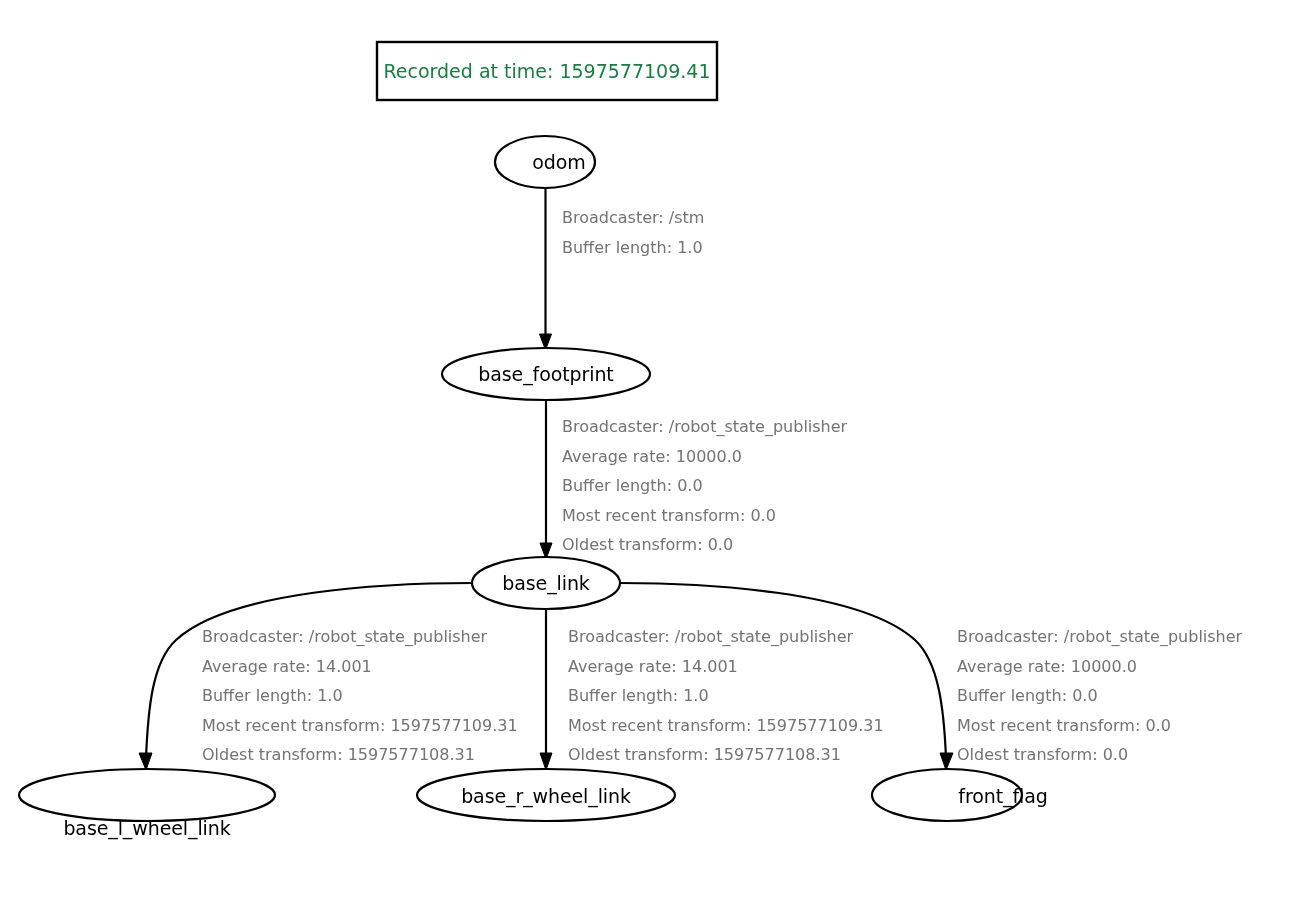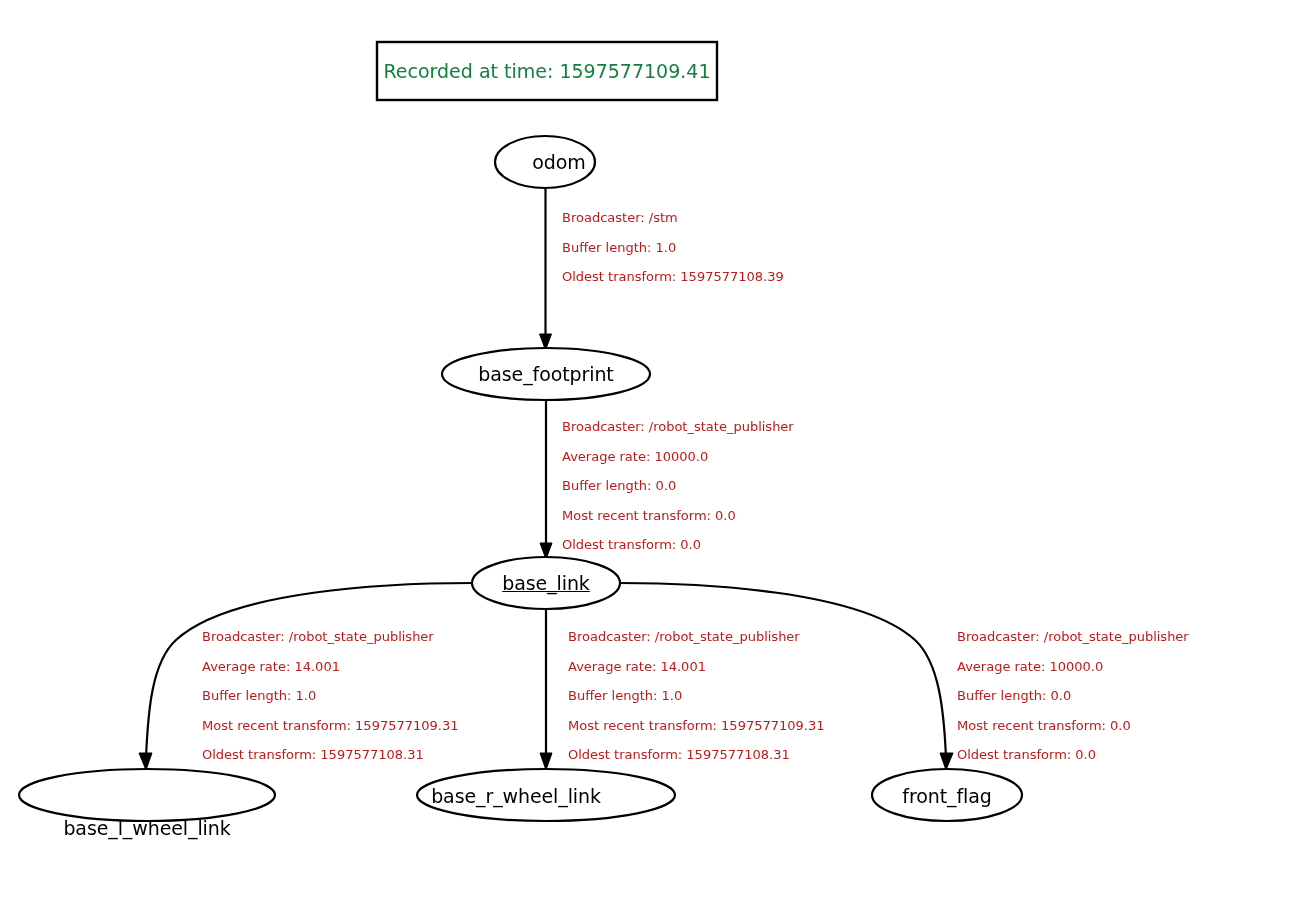--- a/index.html
+++ b/index.html
@@ -60,23 +60,23 @@
   }
   .title-label {
     position: absolute;
     font-size: 19px;
     color: #15803d;
     white-space: nowrap;
     transform: translate(-50%, -50%);
   }
   .edge-label {
     position: absolute;
-    font-size: 13px;
+    font-size: 16px;
     line-height: 29.5px;
-    color: #b91c1c;
+    color: #737373;
     white-space: nowrap;
   }
   .edge-label div {
     white-space: nowrap;
   }
 </style>
 </head>
 <body>
 
 <div id="graph-root">
@@ -105,29 +105,28 @@
     <ellipse class="node-ellipse" cx="546" cy="583" rx="74" ry="26"></ellipse>
     <ellipse class="node-ellipse" cx="147" cy="795" rx="128" ry="26"></ellipse>
     <ellipse class="node-ellipse" cx="546" cy="795" rx="129" ry="26"></ellipse>
     <ellipse class="node-ellipse" cx="947" cy="795" rx="75" ry="26"></ellipse>
   </svg>
 
   <div class="title-label" style="left:547px; top:71px;">Recorded at time: 1597577109.41</div>
 
   <div class="node-label" style="left:545px; top:162px;margin-left:14px;">odom</div>
   <div class="node-label" style="left:546px; top:374px;text-align:right;">base_footprint</div>
-  <div class="node-label" style="left:546px; top:583px;text-decoration:underline;">base_link</div>
+  <div class="node-label" style="left:546px; top:583px;">base_link</div>
   <div class="node-label" style="left:147px; top:828px;">base_l_wheel_link</div>
-  <div class="node-label" style="left:516px; top:796px;">base_r_wheel_link</div>
-  <div class="node-label" style="left:947px; top:796px;">front_flag</div>
+  <div class="node-label" style="left:546px; top:796px;">base_r_wheel_link</div>
+  <div class="node-label" style="left:1003px; top:796px;">front_flag</div>
 
   <div class="edge-label" style="left:562px; top:203px;">
     <div>Broadcaster: /stm</div>
     <div>Buffer length: 1.0</div>
-    <div>Oldest transform: 1597577108.39</div>
   </div>
 
   <div class="edge-label" style="left:562px; top:412px;">
     <div>Broadcaster: /robot_state_publisher</div>
     <div>Average rate: 10000.0</div>
     <div>Buffer length: 0.0</div>
     <div>Most recent transform: 0.0</div>
     <div>Oldest transform: 0.0</div>
   </div>
 

